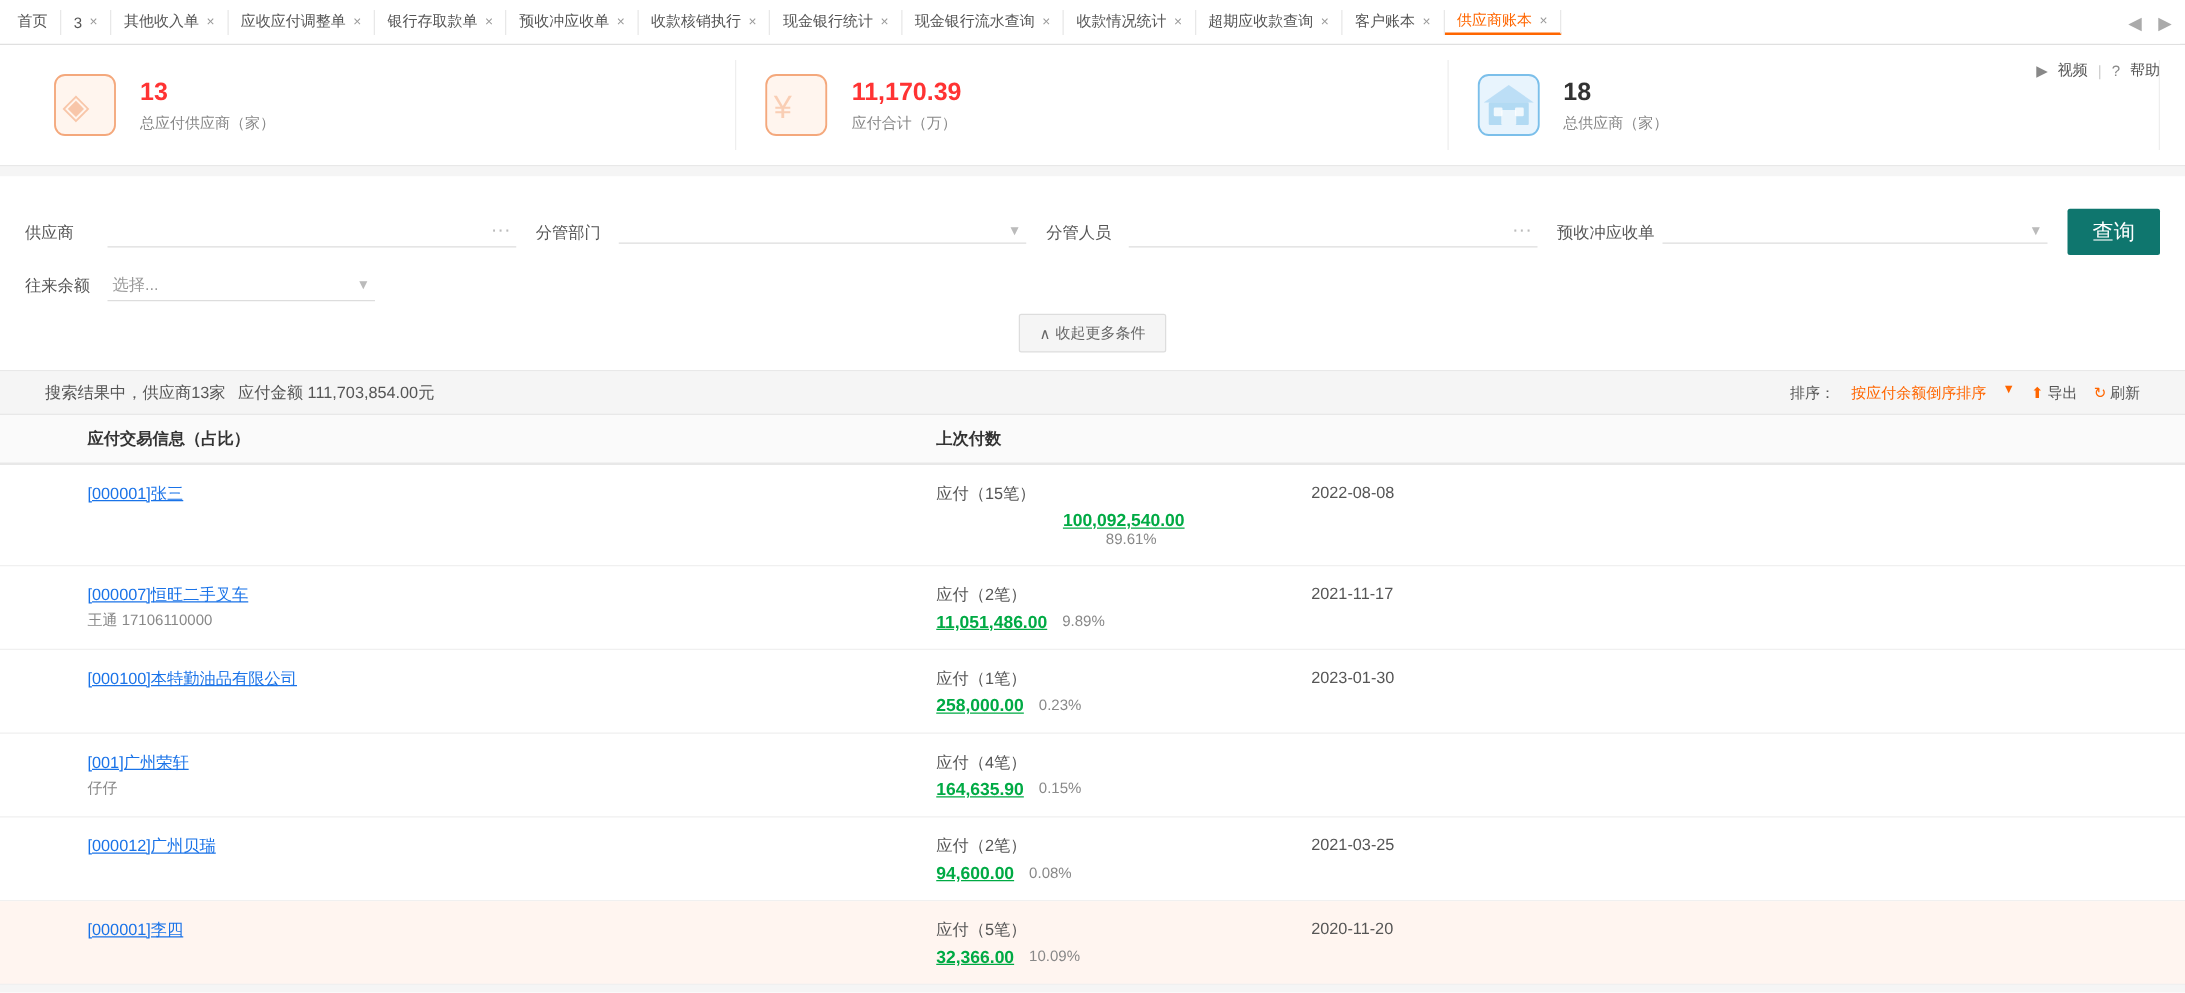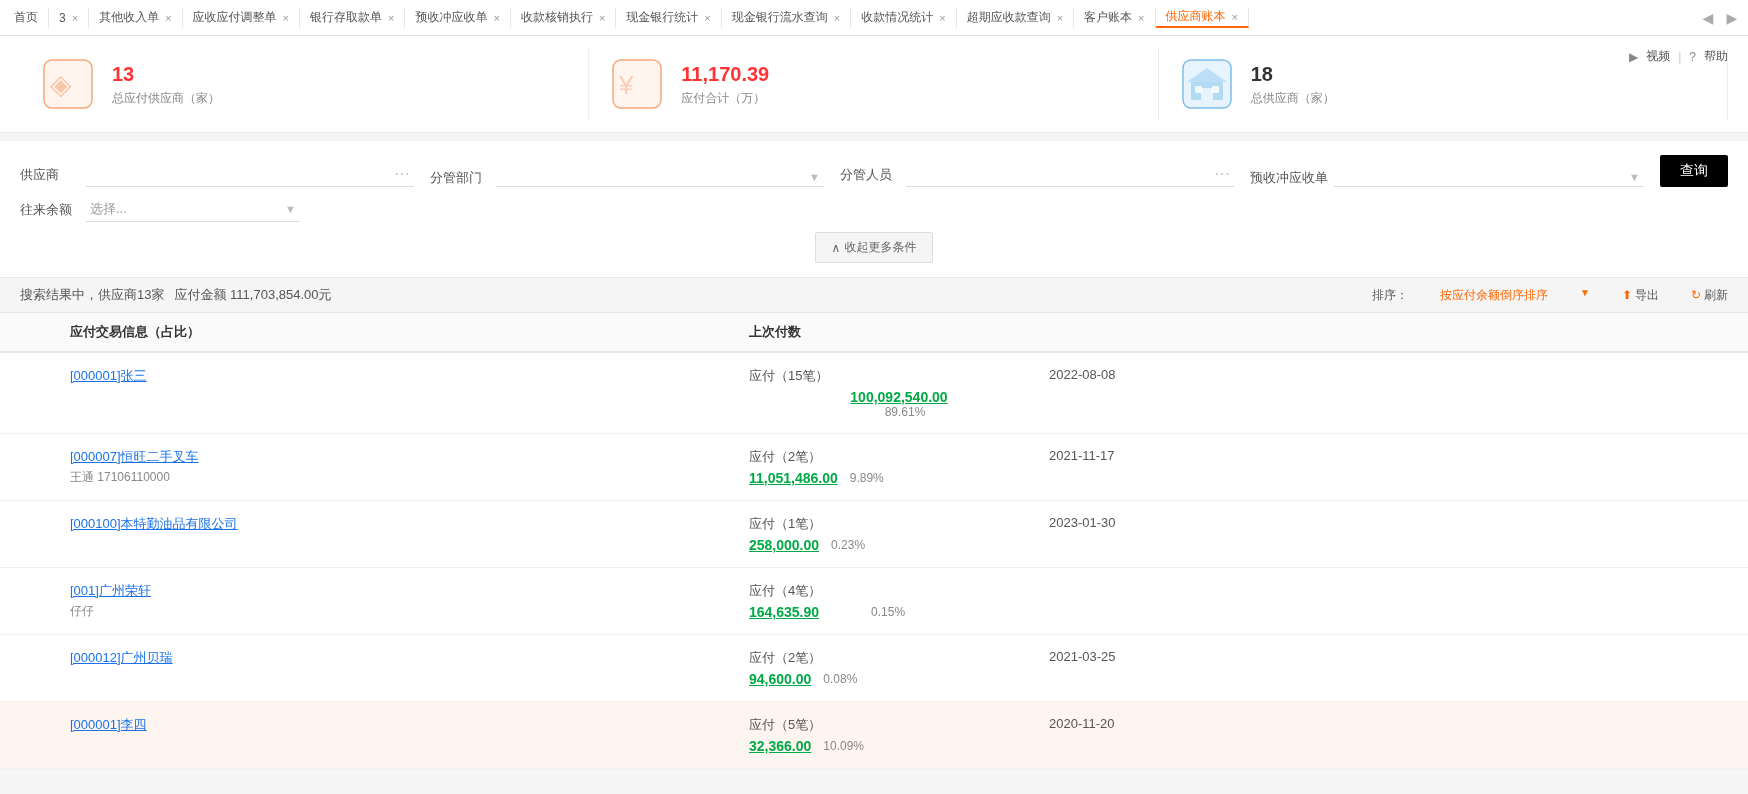--- a/index.html
+++ b/index.html
@@ -106,23 +106,24 @@
 
     
     .filter-area {
       background: #fff;
       padding: 14px 20px 10px;
       border-bottom: 1px solid #e8e8e8;
       margin-top: 8px;
     }
     .filter-row {
       display: flex;
-      align-items: flex-end;
+      align-items: center;
       gap: 16px;
       margin-bottom: 10px;
+      margin-top: 12px;
     }
     .filter-item {
       display: flex;
       align-items: center;
       gap: 6px;
       flex: 1;
     }
     .filter-label {
       font-size: 13px;
       color: #555;
@@ -154,25 +155,25 @@
       border-bottom: 1px solid #ddd;
       display: flex;
       align-items: center;
       padding: 3px 4px;
       cursor: pointer;
       min-width: 120px;
     }
     .filter-select-wrap .select-text { flex: 1; color: #999; font-size: 13px; }
     .filter-select-wrap .caret { color: #bbb; font-size: 11px; }
     .query-btn {
-      background: #000000;
+      background: #0f766e;
       color: #fff;
       border: none;
       padding: 7px 20px;
-      font-size: 14px;
+      font-size: 17px;
       cursor: pointer;
       border-radius: 2px;
       white-space: nowrap;
       flex-shrink: 0;
     }
     .collapse-btn {
       display: flex;
       align-items: center;
       justify-content: center;
       padding: 6px 16px;
@@ -183,33 +184,33 @@
       color: #666;
       cursor: pointer;
       margin: 4px auto;
       width: fit-content;
       gap: 4px;
     }
 
     
     .result-bar {
       background: #f5f5f5;
-      padding: 8px 20px;
+      padding: 8px 36px;
       display: flex;
       align-items: center;
       font-size: 13px;
       color: #555;
       border-bottom: 1px solid #e8e8e8;
       gap: 10px;
     }
     .result-bar .right-actions {
       margin-left: auto;
       display: flex;
       align-items: flex-start;
-      gap: 32px;
+      gap: 13px;
       font-size: 12px;
       color: #555;
     }
     .result-bar .sort-label { color: #555; }
     .result-bar .sort-val { color: #ff6600; cursor: pointer; }
     .action-link {
       display: flex;
       align-items: center;
       gap: 3px;
       cursor: pointer;
@@ -474,21 +475,21 @@
     <div class="last-pay">2023-01-30</div>
   </div>
       <div class="table-row">
     <div class="row-num"></div>
     <div class="supplier-info">
       <a class="supplier-link">[001]广州荣轩</a>
       <span class="supplier-sub">仔仔</span>
     </div>
     <div class="transaction-info">
       <div class="transaction-label">应付（4笔）</div>
-      <div style="display:flex;align-items:center;gap:40px;">
+      <div style="display:flex;align-items:flex-start;">
         <span class="transaction-amount">164,635.90</span>
         <span class="transaction-pct">0.15%</span>
       </div>
     </div>
     <div class="last-pay"></div>
   </div>
       <div class="table-row">
     <div class="row-num"></div>
     <div class="supplier-info">
       <a class="supplier-link">[000012]广州贝瑞</a>

